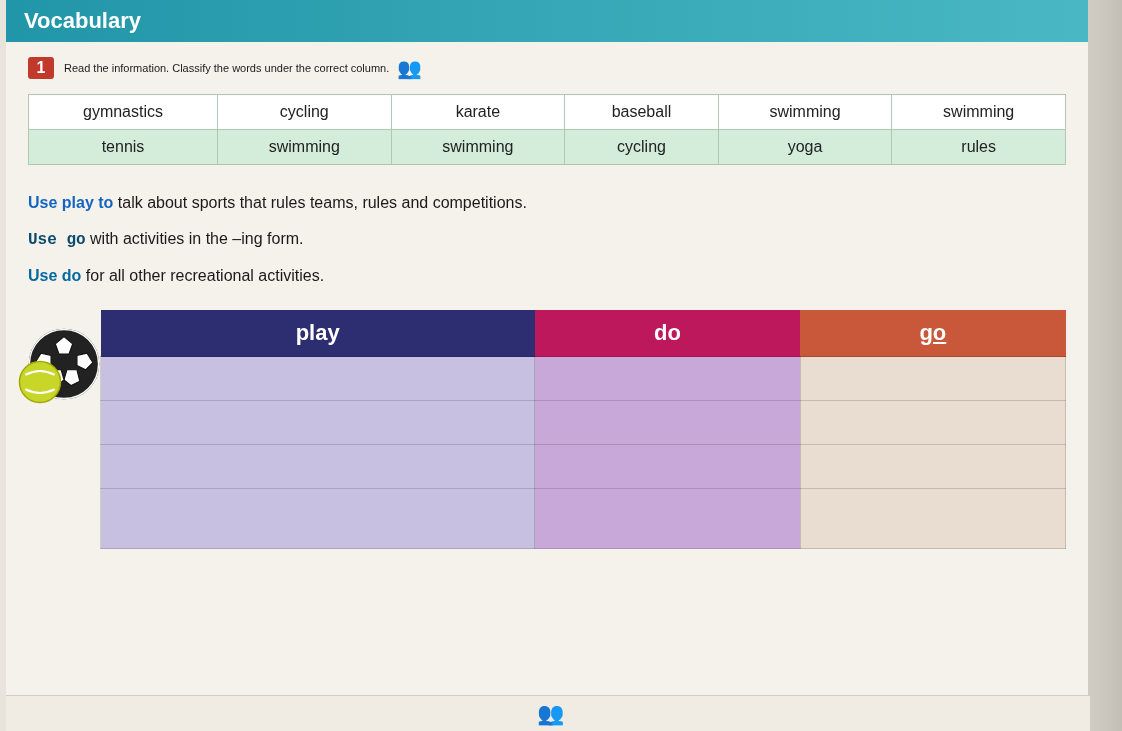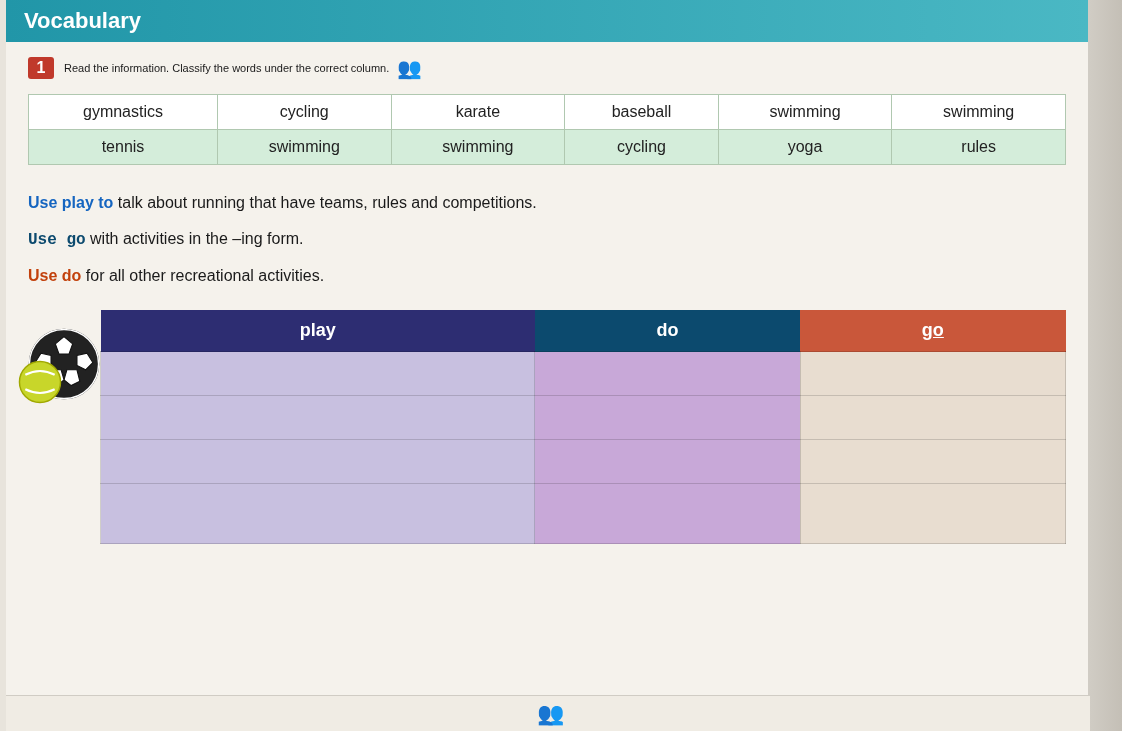--- a/index.html
+++ b/index.html
@@ -96,21 +96,21 @@
       color: #1a1a1a;
       line-height: 2;
     }
 
     .rules-section p {
       margin-bottom: 4px;
     }
 
     .bold-blue { font-weight: bold; color: #1565c0; }
     .bold-green { font-weight: bold; color: #0c4a6e; font-family: Liberation Mono, monospace; }
-    .bold-red { font-weight: bold; color: #c2410c; }
+    .bold-red { font-weight: bold; color: #0369a1; }
 
     
     .classif-wrapper {
       display: flex;
       align-items: flex-start;
       margin-top: 10px;
     }
 
     .soccer-ball {
       width: 72px;
@@ -123,27 +123,27 @@
 
     .classif-table {
       flex: 1;
       border-collapse: collapse;
       margin-left: 10px;
     }
 
     .classif-table th {
       padding: 10px 0;
       text-align: center;
-      font-size: 18px;
+      font-size: 22px;
       font-weight: bold;
       color: white;
     }
 
     .col-play-header { background: #2d2d72; }
-    .col-do-header { background: #0c4a6e; }
+    .col-do-header { background: #be185d; }
     .col-go-header { background: #c9573a; text-decoration: underline; }
 
     .classif-table td {
       height: 44px;
       border: 1px solid rgba(0,0,0,0.15);
     }
 
     .td-play { background: #c8c0e0; }
     .td-do { background: #c8a8d8; }
     .td-go { background: #e8ddd0; }
@@ -213,21 +213,21 @@
           <td>cycling</td>
           <td>yoga</td>
           <td>rules</td>
         </tr>
       </tbody>
     </table>
 
     <div class="rules-section">
       <p>
         <span class="bold-blue">Use play to</span>
-        <span> talk about running that have teams, rules and competitions.</span>
+        <span> talk about sports that rules teams, rules and competitions.</span>
       </p>
       <p>
         <span class="bold-green">Use go</span>
         <span> with activities in the –ing form.</span>
       </p>
       <p>
         <span class="bold-red">Use do</span>
         <span> for all other recreational activities.</span>
       </p>
     </div>

